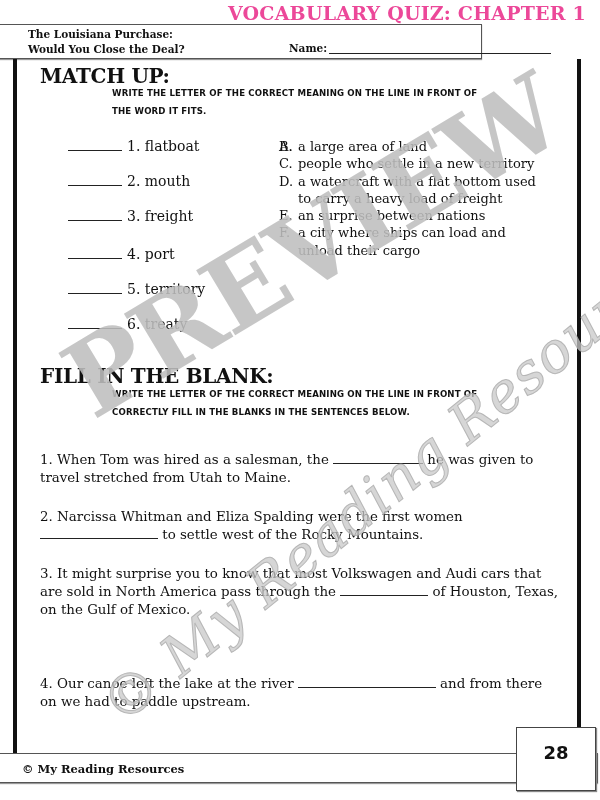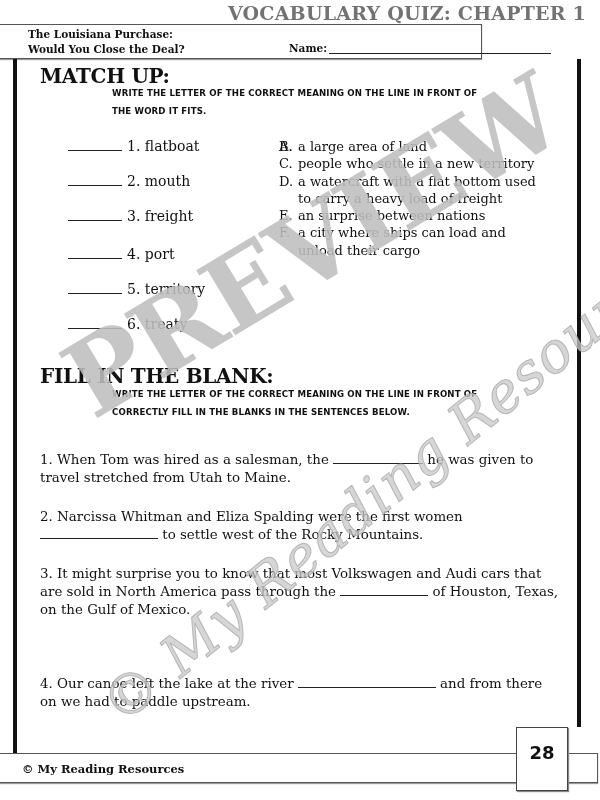--- a/index.html
+++ b/index.html
@@ -2,21 +2,21 @@
 <html><head>
   <meta charset="utf-8">
   <style>
     * { box-sizing: border-box; margin: 0; padding: 0; }
     html, body { width: 600px; height: 800px; background: #ffffff; overflow: hidden; }
     body { position: relative; font-family: "DejaVu Serif", "Liberation Serif", serif; color: #111; }
 
     .page-title {
       position: absolute; top: 2px; right: 14px;
       font-size: 19px; font-weight: bold; letter-spacing: 0.2px;
-      font-family: "DejaVu Serif", serif; color: #737373;
+      font-family: "DejaVu Serif", serif; color: #ec4899;
     }
 
     .header-box {
       position: absolute; left: 0; top: 24px; width: 482px; height: 35px;
       border: 1.5px solid #555; border-left: none; background: #fff;
       box-shadow: 0 1px 1px #999;
     }
     .header-book {
       position: absolute; left: 28px; top: 2px;
       font-size: 10.5px; line-height: 15px; font-weight: bold;
@@ -61,21 +61,21 @@
     .footer-bar {
       position: absolute; left: 0; top: 753px; width: 598px; height: 30px;
       border: 1.5px solid #555; border-left: none; background: #fff;
       box-shadow: 0 1px 1px #999;
     }
     .footer-text {
       position: absolute; left: 22px; top: 8px; font-size: 11.5px; font-weight: bold;
       font-family: "DejaVu Serif", serif;
     }
     .page-num-box {
-      position: absolute; left: 516px; top: 727px; width: 52px; height: 64px;
+      position: absolute; left: 516px; top: 727px; width: 80px; height: 64px;
       border: 1.5px solid #444; background: #fff; box-shadow: 1px 1px 1px #888;
       display: flex; align-items: center; justify-content: center; padding-bottom: 14px;
     }
     .page-num { font-size: 18px; font-weight: bold; font-family: "DejaVu Sans", sans-serif; }
 
     .wm-preview {
       position: absolute; left: 48px; top: 193px; font-size: 104px; font-weight: bold;
       font-family: "DejaVu Serif", serif; color: rgba(190,190,190,0.88);
       transform: rotate(-31deg); transform-origin: left top; letter-spacing: -2px;
       pointer-events: none; white-space: nowrap; line-height: 1;

